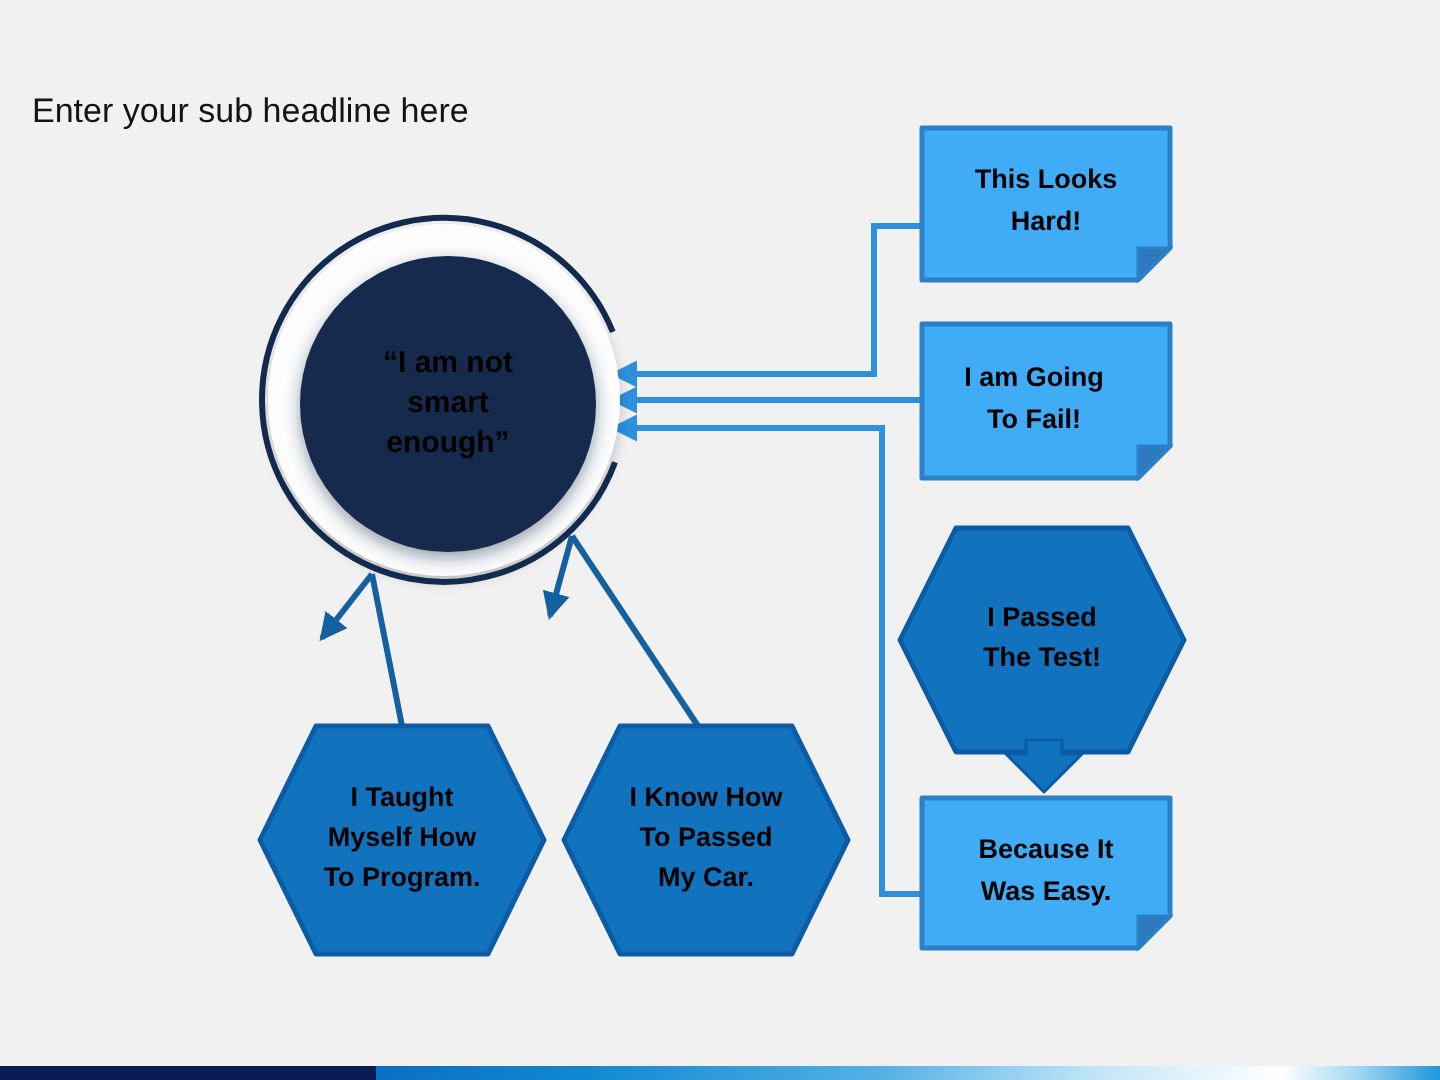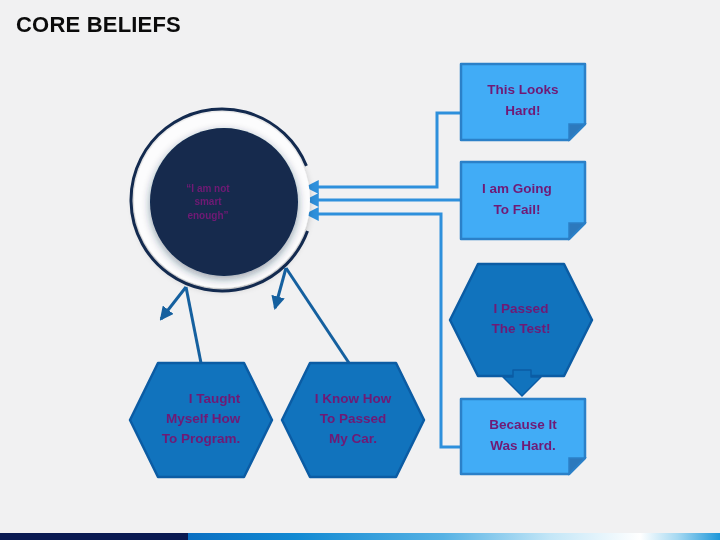--- a/index.html
+++ b/index.html
@@ -30,42 +30,42 @@
   .white-disc{fill:#FCFCFD;}
   .core-circle{fill:var(--navy);}
   .conn{fill:none;stroke:var(--conn);stroke-width:3;}
   .vline{fill:none;stroke:var(--vline);stroke-width:3;}
   .hex{fill:var(--hex);stroke:var(--hex-border);stroke-width:2.5;stroke-linejoin:round;}
   .note{fill:var(--note);stroke:var(--note-border);stroke-width:2.5;stroke-linejoin:round;}
   .fold{fill:var(--fold);stroke:var(--note-border);stroke-width:1.5;}
   .big-arrow{fill:var(--hex);stroke:var(--hex-border);stroke-width:1.5;stroke-linejoin:round;}
 
   .shape-label{position:absolute;display:flex;align-items:center;justify-content:center;
-    text-align:center;color:#701a75;white-space:pre-line;pointer-events:none;}
-  .lbl-circle{left:134px;top:160px;width:148px;height:84px;font-size:10px;font-weight:700;line-height:1.33;}
+    text-align:center;color:#000000;white-space:pre-line;pointer-events:none;}
+  .lbl-circle{left:150px;top:160px;width:148px;height:84px;font-size:15px;font-weight:700;line-height:1.33;}
   .lbl-note{font-size:13.5px;font-weight:600;line-height:1.55;}
   .lbl-hex{font-size:13.5px;font-weight:700;line-height:1.48;}
   .lbl-note1{left:463px;top:66px;width:120px;height:70px;}
   .lbl-note2{left:463px;top:164px;width:108px;height:71px;}
   .lbl-note3{left:463px;top:401px;width:120px;height:69px;}
   .lbl-hexc{left:455px;top:266px;width:132px;height:106px;}
-  .lbl-hexa{left:135px;top:366px;width:132px;height:106px;text-align:right;}
+  .lbl-hexa{left:135px;top:366px;width:132px;height:106px;}
   .lbl-hexb{left:287px;top:366px;width:132px;height:106px;}
 
   .bottom-bar{position:absolute;left:0;top:533px;width:720px;height:7px;}
   .bar-navy{position:absolute;left:0;top:0;width:188px;height:7px;background:var(--bar-navy);}
   .bar-gradient{position:absolute;left:188px;top:0;width:532px;height:7px;
     background:linear-gradient(90deg,#0A6FC2 0%,#1189D2 20%,#56B2E4 48%,#C3E6F7 68%,#FFFFFF 85%,#A6D9F2 92%,#1E97D9 100%);}
 </style>
 </head>
 <body>
 
 <div class="slide">
 
-  <div class="title">CORE BELIEFS</div>
+  <div class="subtitle">Enter your sub headline here</div>
 
   <svg class="diagram" viewBox="0 0 720 540" xmlns="http://www.w3.org/2000/svg">
     <defs>
       <marker id="arrowLight" viewBox="0 0 10 10" refX="8.5" refY="5" markerWidth="4.6" markerHeight="4.6" orient="auto-start-reverse">
         <path d="M0,0 L10,5 L0,10 Z" fill="#2E90DC"></path>
       </marker>
       <marker id="arrowDark" viewBox="0 0 10 10" refX="8.5" refY="5" markerWidth="4.6" markerHeight="4.6" orient="auto-start-reverse">
         <path d="M0,0 L10,5 L0,10 Z" fill="#15609F"></path>
       </marker>
       <filter id="softShadow" x="-30%" y="-30%" width="160%" height="160%">
@@ -106,21 +106,21 @@
   </svg>
 
   <div class="shape-label lbl-circle">“I am not
 smart
 enough”</div>
   <div class="shape-label lbl-note lbl-note1">This Looks
 Hard!</div>
   <div class="shape-label lbl-note lbl-note2">I am Going
 To Fail!</div>
   <div class="shape-label lbl-note lbl-note3">Because It
-Was Hard.</div>
+Was Easy.</div>
   <div class="shape-label lbl-hex lbl-hexc">I Passed
 The Test!</div>
   <div class="shape-label lbl-hex lbl-hexa">I Taught
 Myself How
 To Program.</div>
   <div class="shape-label lbl-hex lbl-hexb">I Know How
 To Passed
 My Car.</div>
 
   <div class="bottom-bar">

